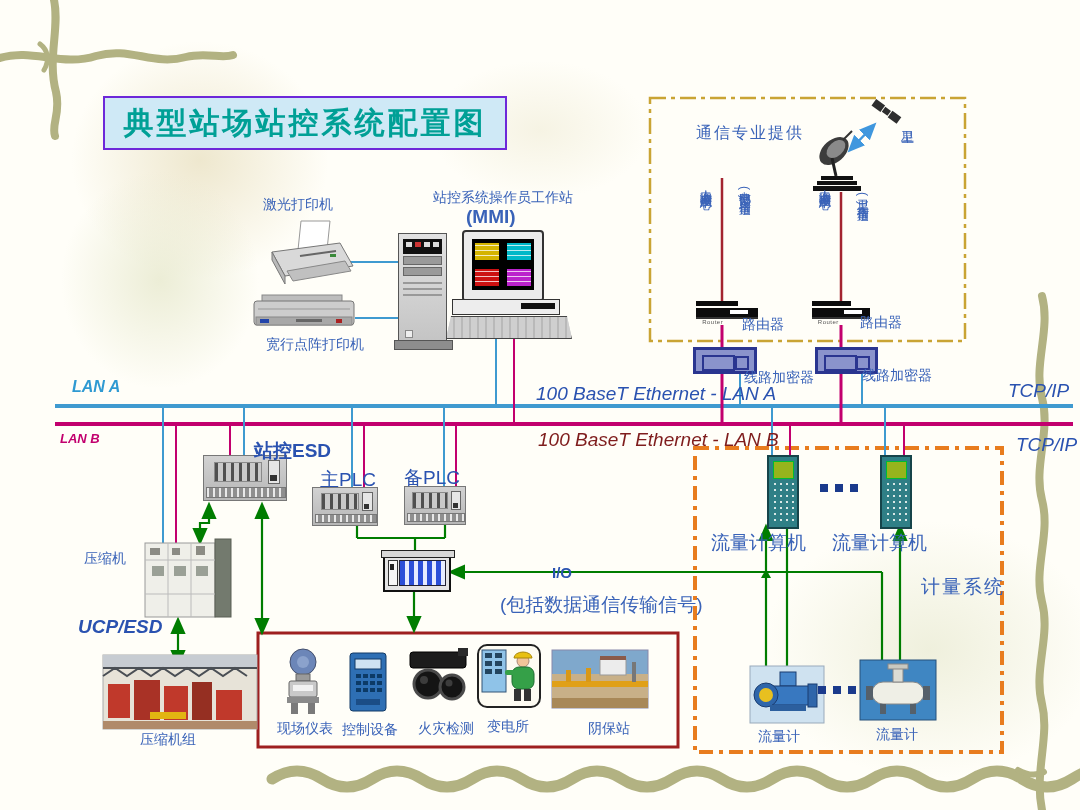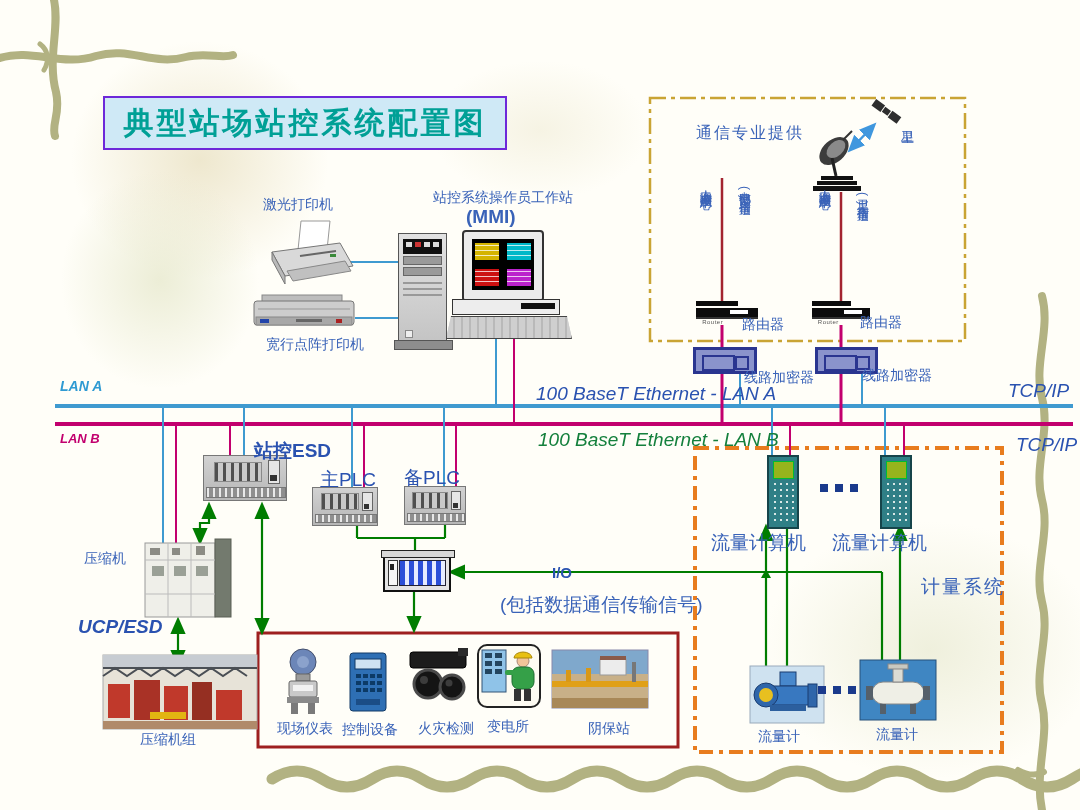--- a/index.html
+++ b/index.html
@@ -427,24 +427,24 @@
   <div class="lbl vtext" style="left:900px;top:120px;font-size:13px;">卫星</div>
   <div class="lbl vtext" style="left:699px;top:180px;">去上海调度控制中心</div>
   <div class="lbl vtext" style="left:738px;top:182px;">电信公网(备用信道)</div>
   <div class="lbl vtext" style="left:818px;top:180px;">去上海调度控制中心</div>
   <div class="lbl vtext" style="left:856px;top:190px;">卫星(备用信道)</div>
   <div class="lbl" style="left:742px;top:316px;">路由器</div>
   <div class="lbl" style="left:860px;top:314px;">路由器</div>
   <div class="lbl" style="left:744px;top:369px;">线路加密器</div>
   <div class="lbl" style="left:862px;top:367px;">线路加密器</div>
 
-  <div class="lbl it bd" style="left:60px;top:378px;color:#2f9ad2;font-size:14px;">LAN A</div>
+  <div class="lbl it bd" style="left:72px;top:378px;color:#2f9ad2;font-size:16px;">LAN A</div>
   <div class="lbl it bd" style="left:60px;top:431px;color:#c2006e;font-size:13px;">LAN B</div>
   <div class="lbl it sm" style="left:536px;top:383px;color:#2a52b0;">100 BaseT Ethernet - LAN A</div>
-  <div class="lbl it sm" style="left:538px;top:429px;color:#15803d;">100 BaseT Ethernet - LAN B</div>
+  <div class="lbl it sm" style="left:538px;top:429px;color:#7f1d1d;">100 BaseT Ethernet - LAN B</div>
   <div class="lbl it sm" style="left:1008px;top:380px;color:#2a52b0;">TCP/IP</div>
   <div class="lbl it sm" style="left:1016px;top:434px;color:#2a52b0;">TCP/IP</div>
 
   <div class="lbl sm" style="left:254px;top:438px;font-weight:bold;color:#2a52b0;">站控ESD</div>
   <div class="lbl sm" style="left:320px;top:467px;color:#2a52b0;">主PLC</div>
   <div class="lbl sm" style="left:404px;top:465px;color:#2a52b0;">备PLC</div>
   <div class="lbl bd" style="left:552px;top:564px;font-size:15px;color:#2a52b0;">I/O</div>
   <div class="lbl sm" style="left:500px;top:592px;">(包括数据通信传输信号)</div>
   <div class="lbl" style="left:84px;top:550px;">压缩机</div>
   <div class="lbl it bd sm" style="left:78px;top:576px;color:#2a52b0;margin-top:40px;">UCP/ESD</div>

